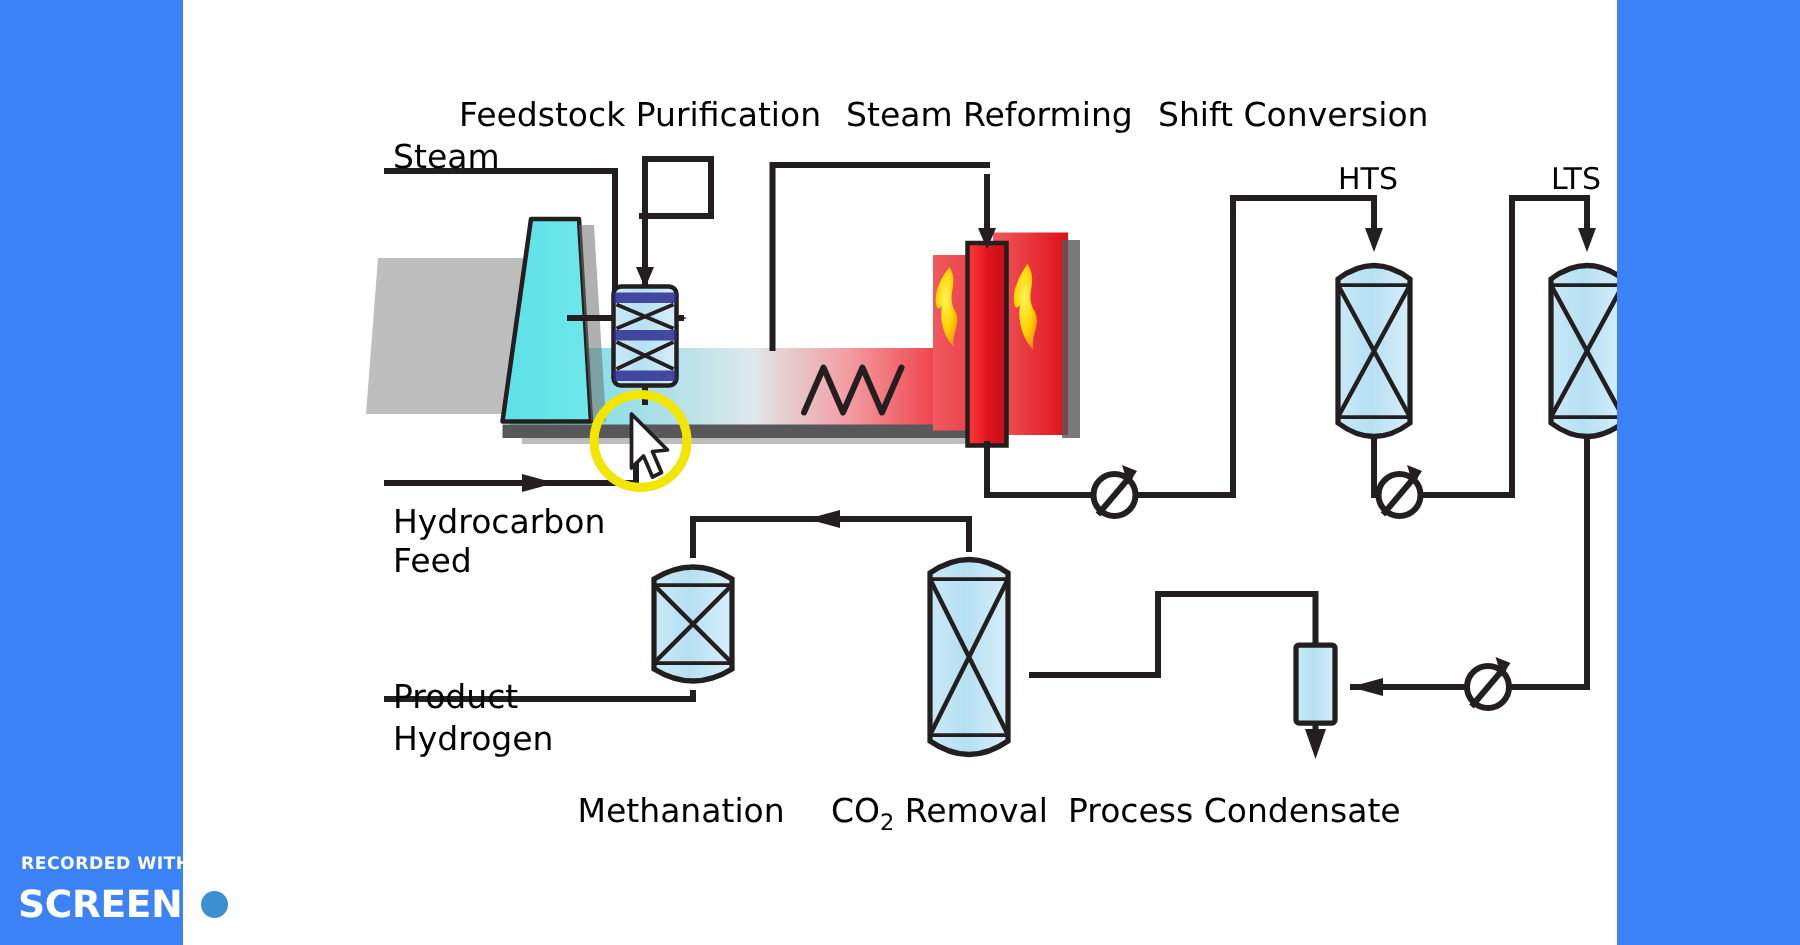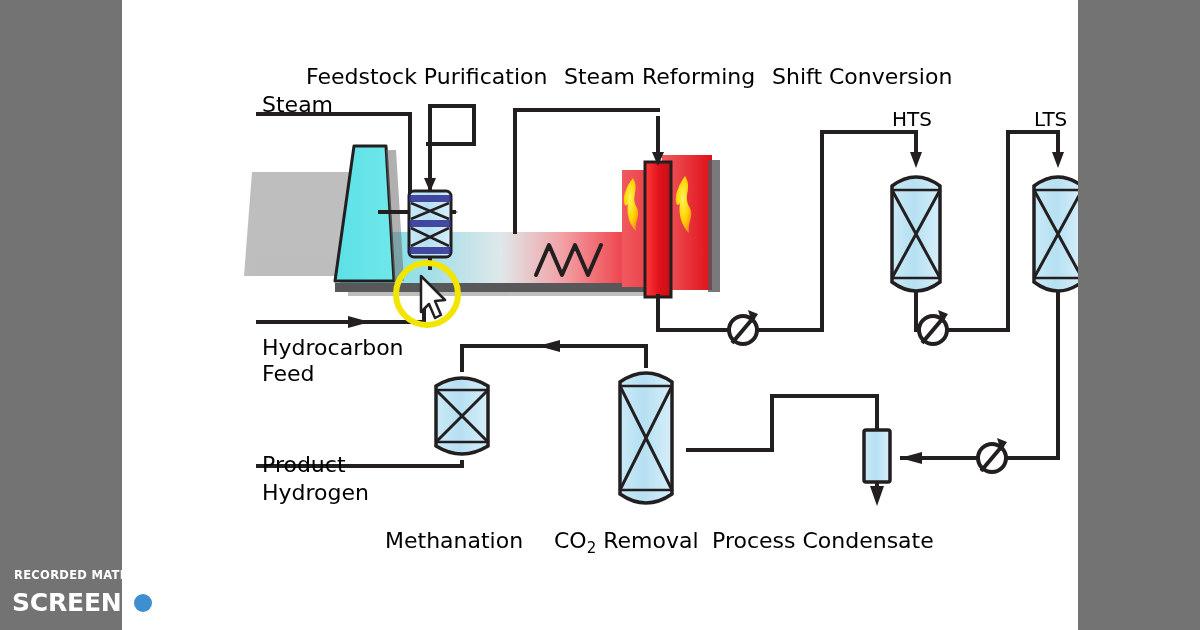--- a/index.html
+++ b/index.html
@@ -8,21 +8,21 @@
     margin: 0; padding: 0;
     width: 1200px; height: 630px;
     background: #000000;
     overflow: hidden;
     font-family: "DejaVu Sans", "Liberation Sans", sans-serif;
   }
   #screen {
     position: relative;
     width: 1200px;
     height: 630px;
-    background: #737373;
+    background: #3b82f6;
   }
   #canvas {
     position: absolute;
     left: 122px;
     top: 0px;
     width: 956px;
     height: 630px;
     background: #ffffff;
     overflow: hidden;
   }
@@ -310,19 +310,19 @@
 
       <g>
         <circle cx="305" cy="294" r="31" fill="none" stroke="#f2e500" stroke-width="6"></circle>
         <path d="M299,276 L299,312 L307,304 L313,318 L319,315 L313,301 L323,300 Z" fill="#ffffff" stroke="#231f20" stroke-width="2.5" stroke-linejoin="round"></path>
       </g>
 
     </svg>
   </div>
 
   <div id="watermark">
-    <span class="wm-line1">RECORDED MATIC</span>
+    <span class="wm-line1">RECORDED WITH</span>
     <span class="wm-line2">SCREENCAST</span>
     <span class="wm-dot"></span>
     <span class="wm-matic">MATIC</span>
   </div>
 
 </div>
 
 </body></html>

